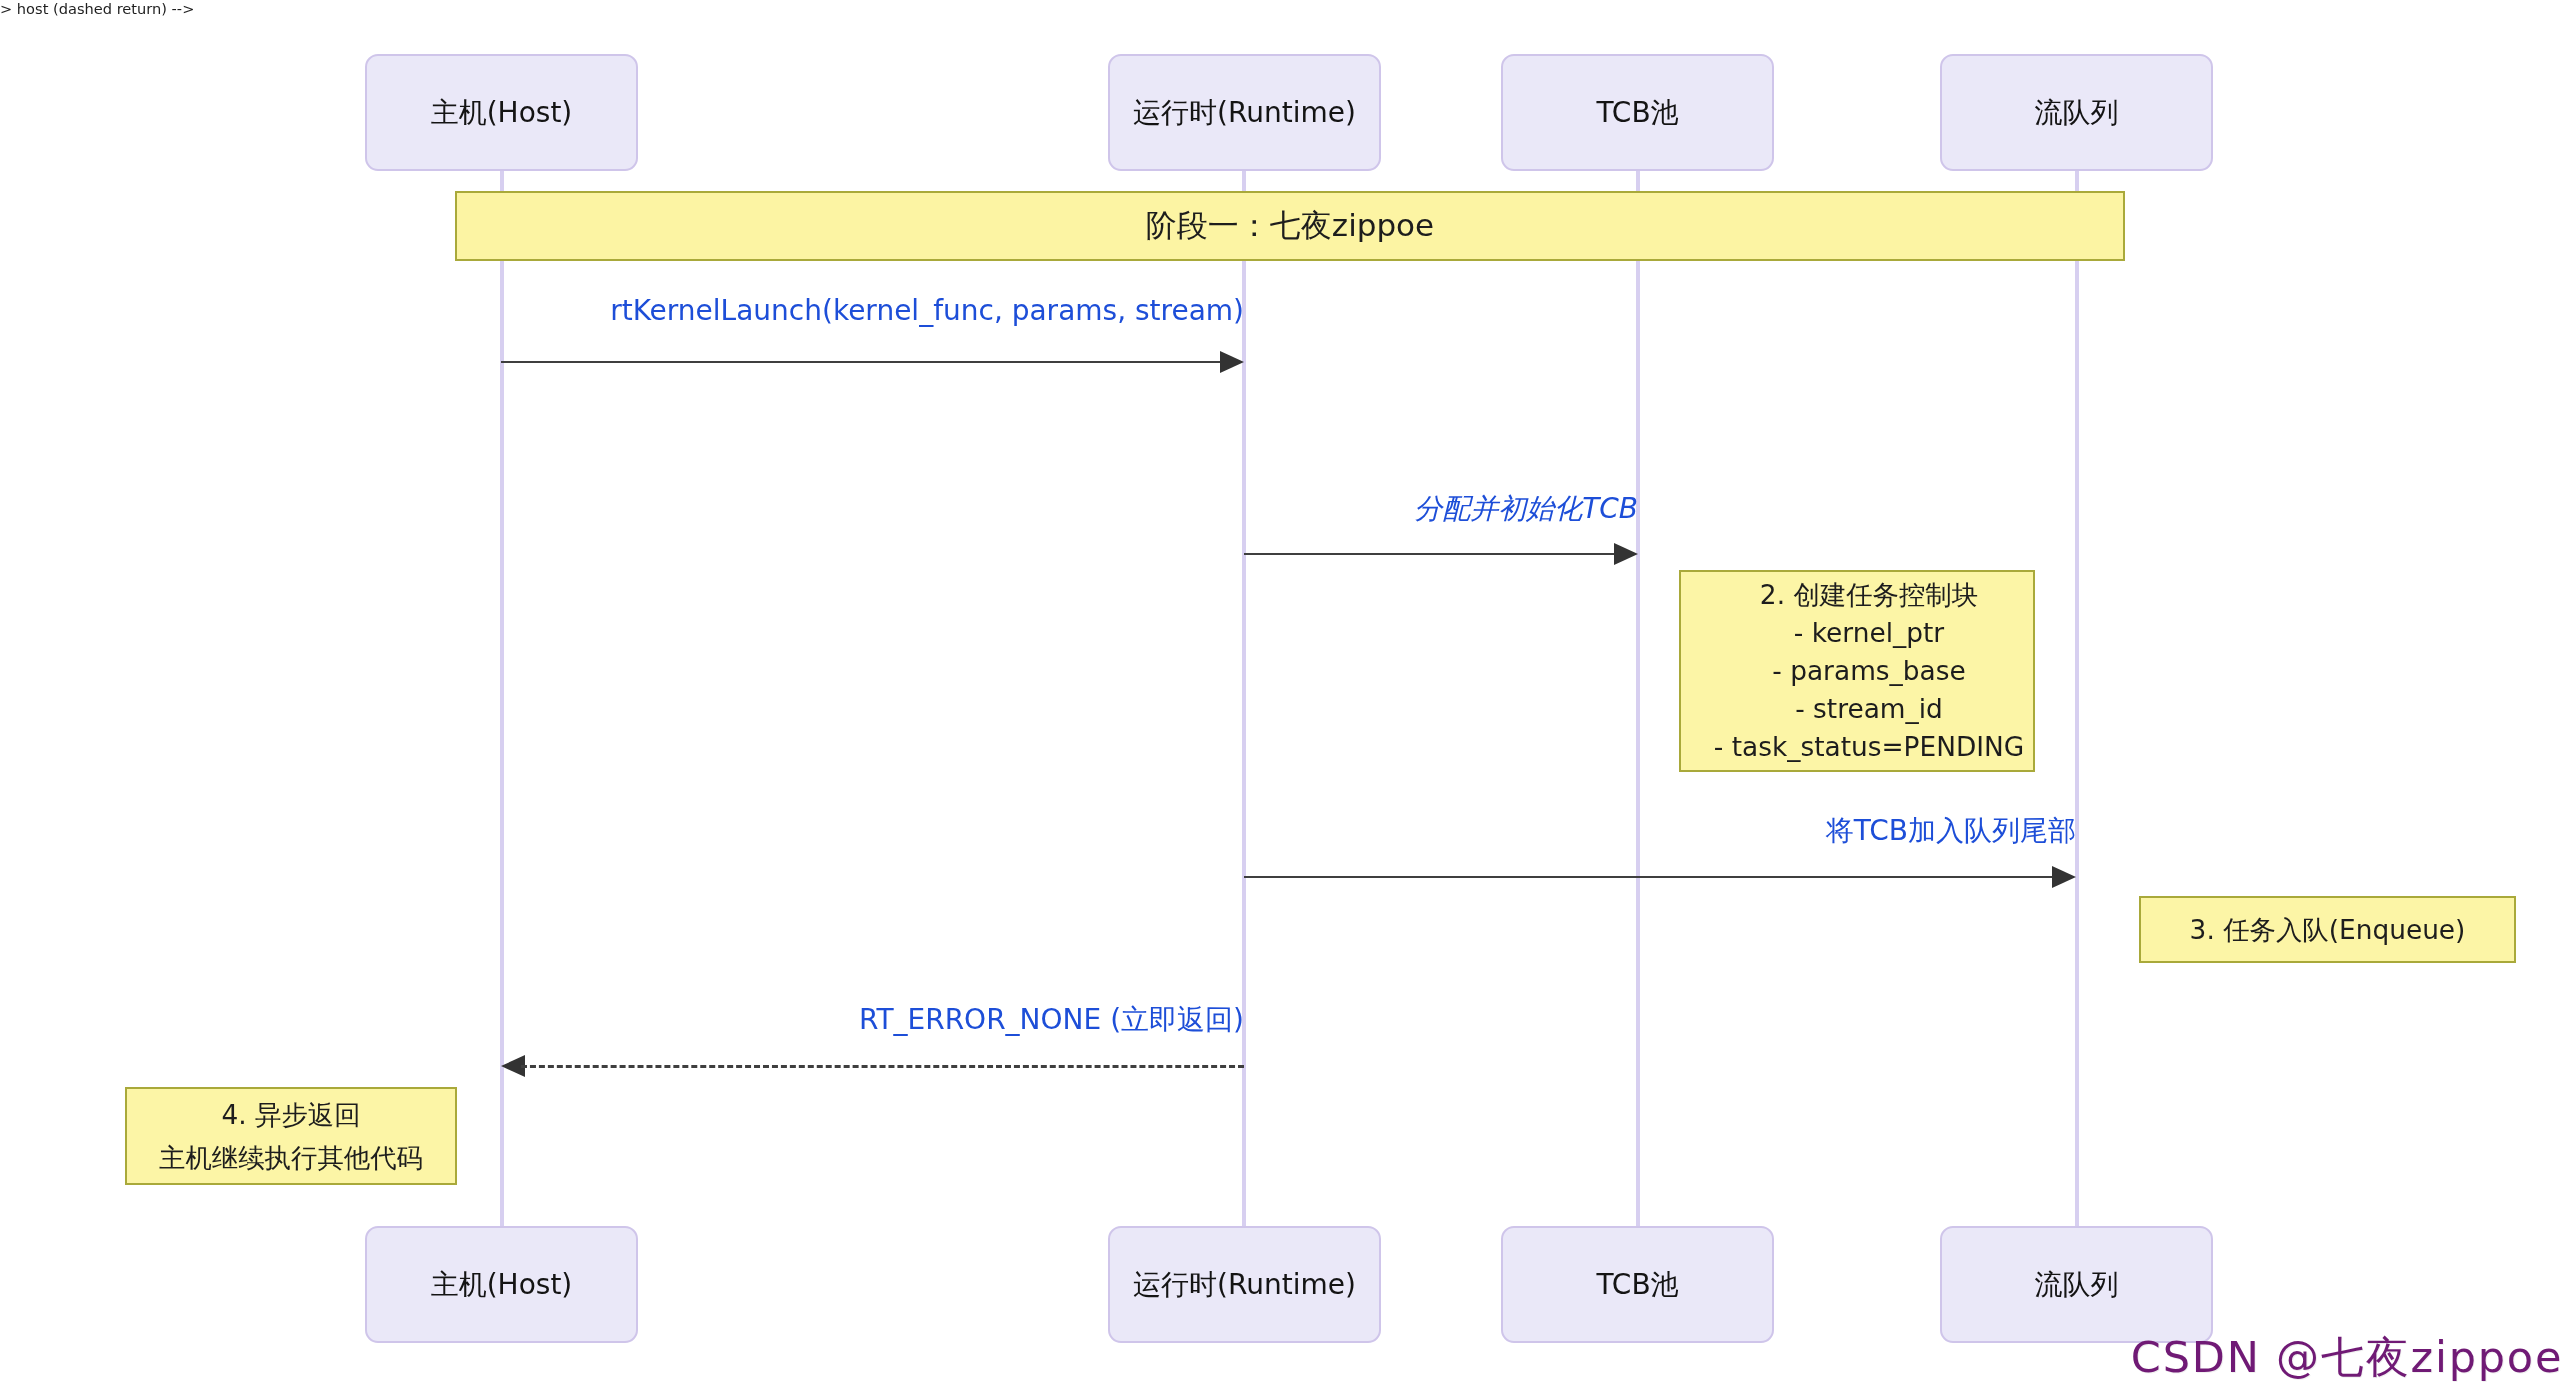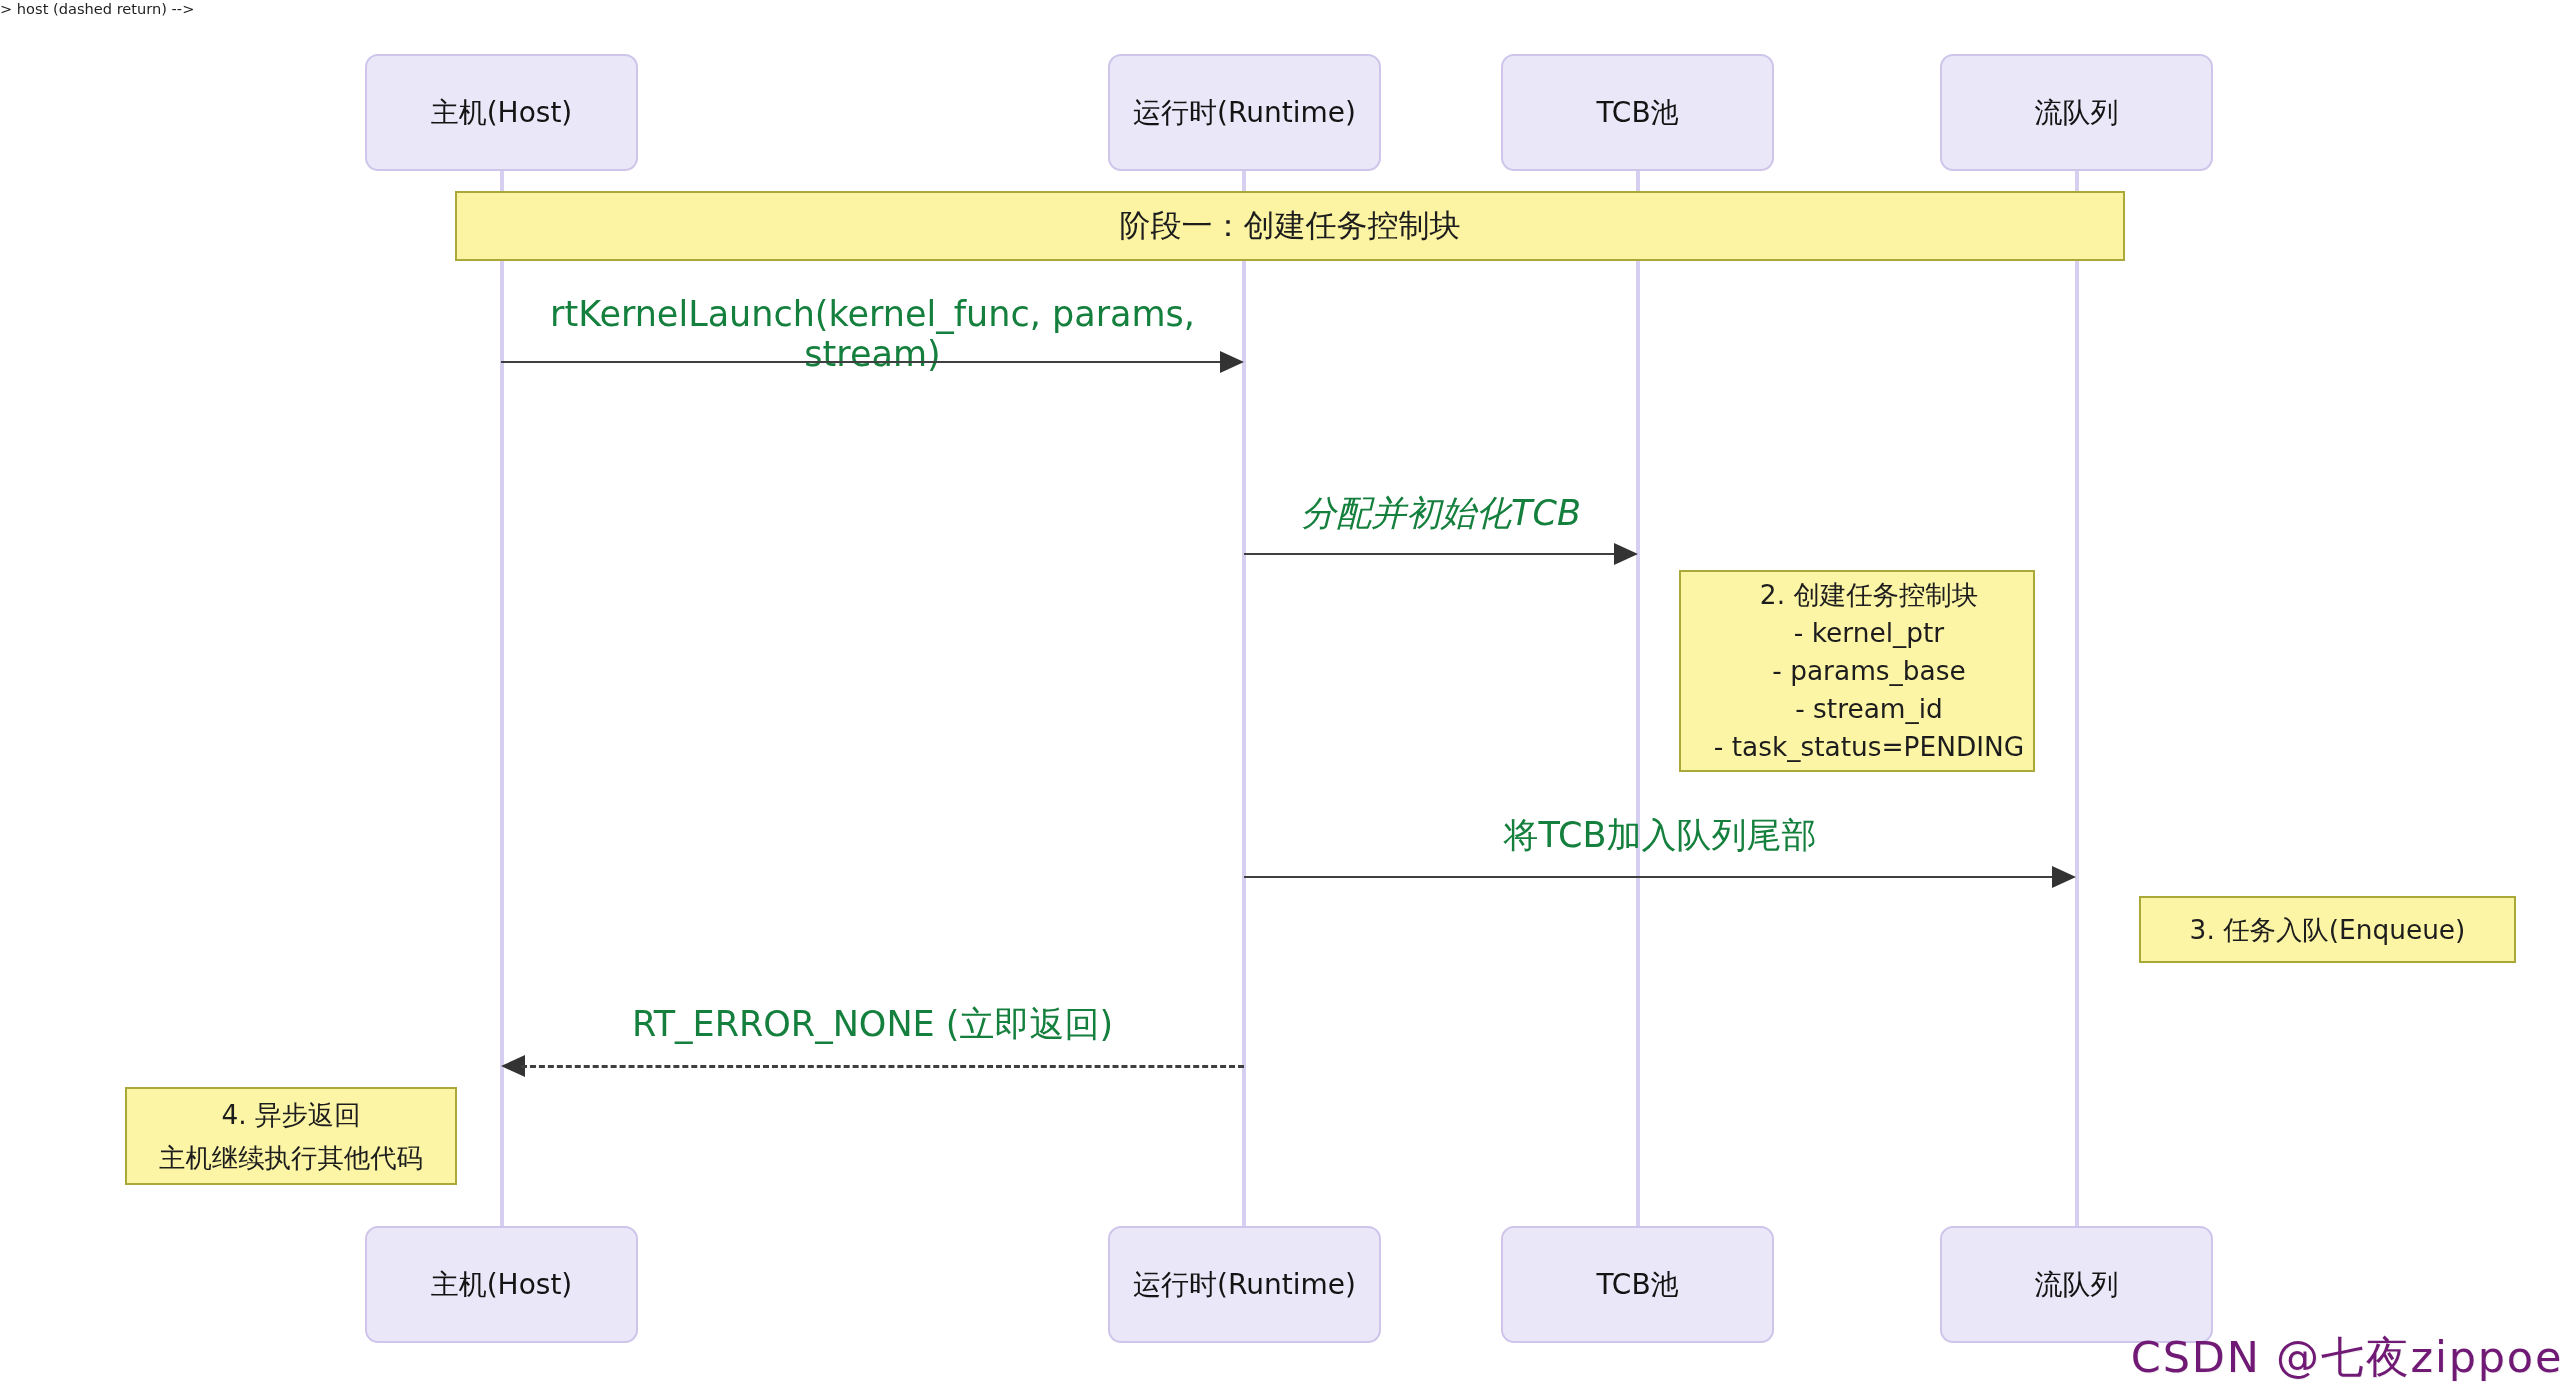--- a/index.html
+++ b/index.html
@@ -41,21 +41,21 @@
     text-align:center;font-size:26.4px;color:#1d1d1d;
     white-space:pre-line;line-height:38px;
   }
   .note.n1{left:1288px;top:383px;width:307px;height:67px;}
   .note.n2{left:1679px;top:570px;width:356px;height:202px;padding-left:24px;}
   .note.n3{left:2123px;top:896px;width:377px;height:67px;margin-left:16px;}
   .note.n4{left:125px;top:1087px;width:332px;height:98px;line-height:43px;}
 
   
   .msg-label{
-    position:absolute;text-align:center;font-size:35px;color:#15803d;
+    position:absolute;text-align:right;font-size:28px;color:#1d4ed8;
     z-index:4;
   }
   .msg-label.m1{left:501px;width:743px;top:294px;}
   .msg-label.m2{left:1244px;width:394px;top:490px;font-style:italic;}
   .msg-label.m3{left:1244px;width:832px;top:812px;}
   .msg-label.m4{left:501px;width:743px;top:1001px;}
 
   
   .arrow{position:absolute;height:24px;z-index:4;}
   .arrow .line{
@@ -107,21 +107,21 @@
   </div>
   <div class="participant" style="left:1501px;top:54px">
     <span>TCB池</span>
   </div>
   <div class="participant" style="left:1940px;top:54px">
     <span>流队列</span>
   </div>
 
   
   <div class="banner">
-    <span>阶段一：创建任务控制块</span>
+    <span>阶段一：七夜zippoe</span>
   </div>
 
   
   <div class="msg-label m1">rtKernelLaunch(kernel_func, params, stream)</div>
   <div class="arrow a1">
     <div class="line"></div>
     <div class="head-right"></div>
   </div>
 
   

